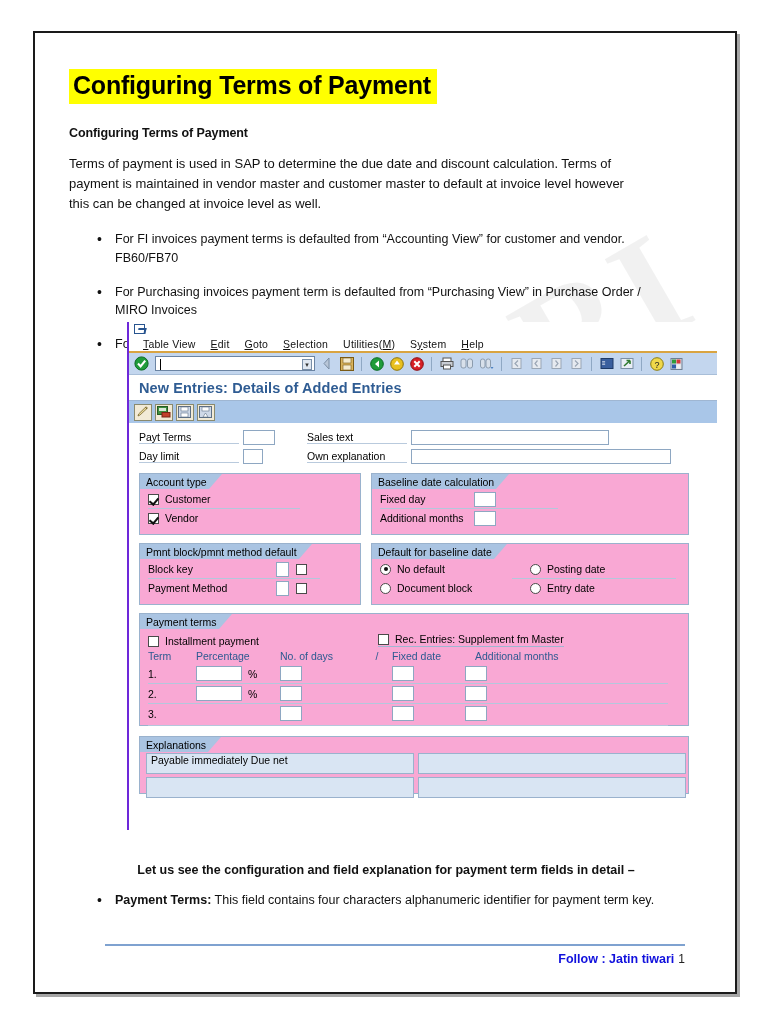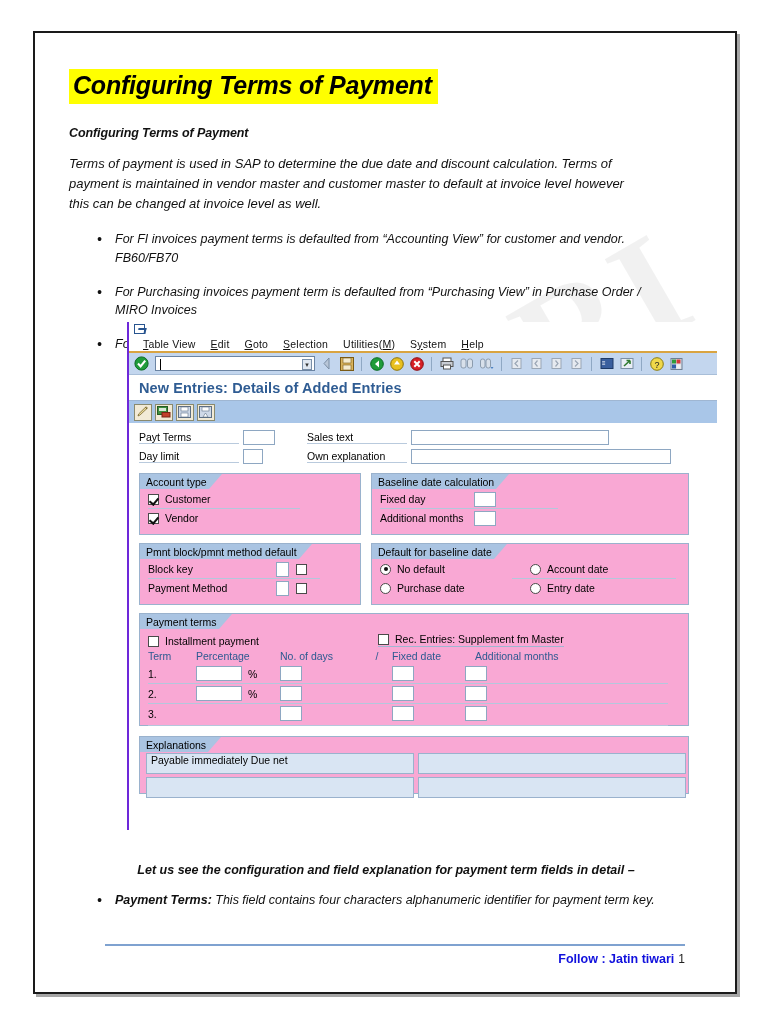--- a/index.html
+++ b/index.html
@@ -42,21 +42,21 @@
     font-weight: 700;
     color: rgba(0,0,0,0.055);
     transform: rotate(-30deg);
     letter-spacing: 4px;
     pointer-events: none;
     user-select: none;
     white-space: nowrap;
     z-index: 1;
   }
 
-  .doc { position: relative; z-index: 2; padding: 0 24px; font-style: italic; }
+  .doc { position: relative; z-index: 2; padding: 0 24px; }
 
   
   .title-hl {
     display: inline-block;
     background: #ffff00;
     font-size: 25px;
     font-weight: 700;
     color: #000;
     padding: 2px 6px 4px 4px;
     margin-top: 30px;
@@ -650,28 +650,28 @@
 
             <div class="gbox" style="width:318px; height:62px">
               <div class="gtitle">Default for baseline date</div>
               <div class="grow">
                 <span style="display:flex;align-items:center;width:150px">
                   <span class="rb sel"></span>
                   <span class="glabel" style="margin-left:6px">No default</span>
                 </span>
                 <span style="display:flex;align-items:center">
                   <span class="rb"></span>
-                  <span class="glabel" style="margin-left:6px">Account date</span>
+                  <span class="glabel" style="margin-left:6px">Posting date</span>
                 </span>
               </div>
               <div class="sep-line" style="margin:0 12px 0 140px"></div>
               <div class="grow">
                 <span style="display:flex;align-items:center;width:150px">
                   <span class="rb"></span>
-                  <span class="glabel" style="margin-left:6px">Purchase date</span>
+                  <span class="glabel" style="margin-left:6px">Document block</span>
                 </span>
                 <span style="display:flex;align-items:center">
                   <span class="rb"></span>
                   <span class="glabel" style="margin-left:6px">Entry date</span>
                 </span>
               </div>
             </div>
           </div>
 
           <div style="padding:8px 8px 0 10px;">

